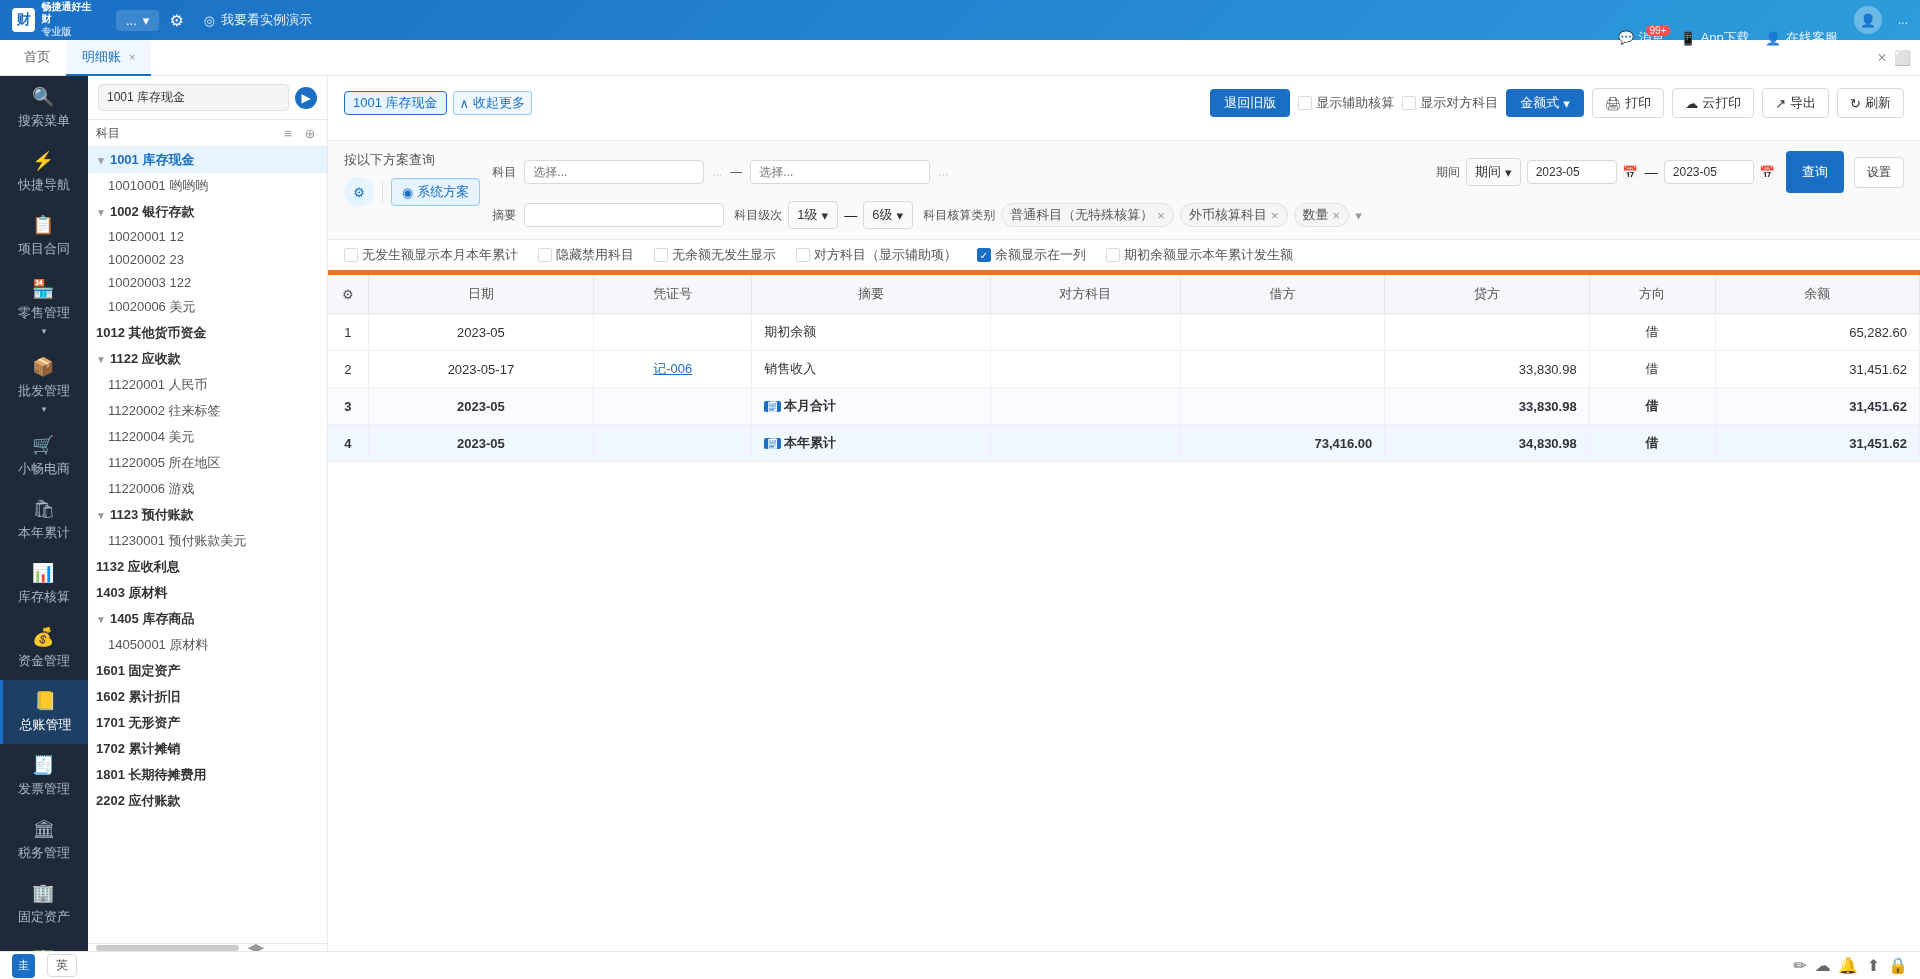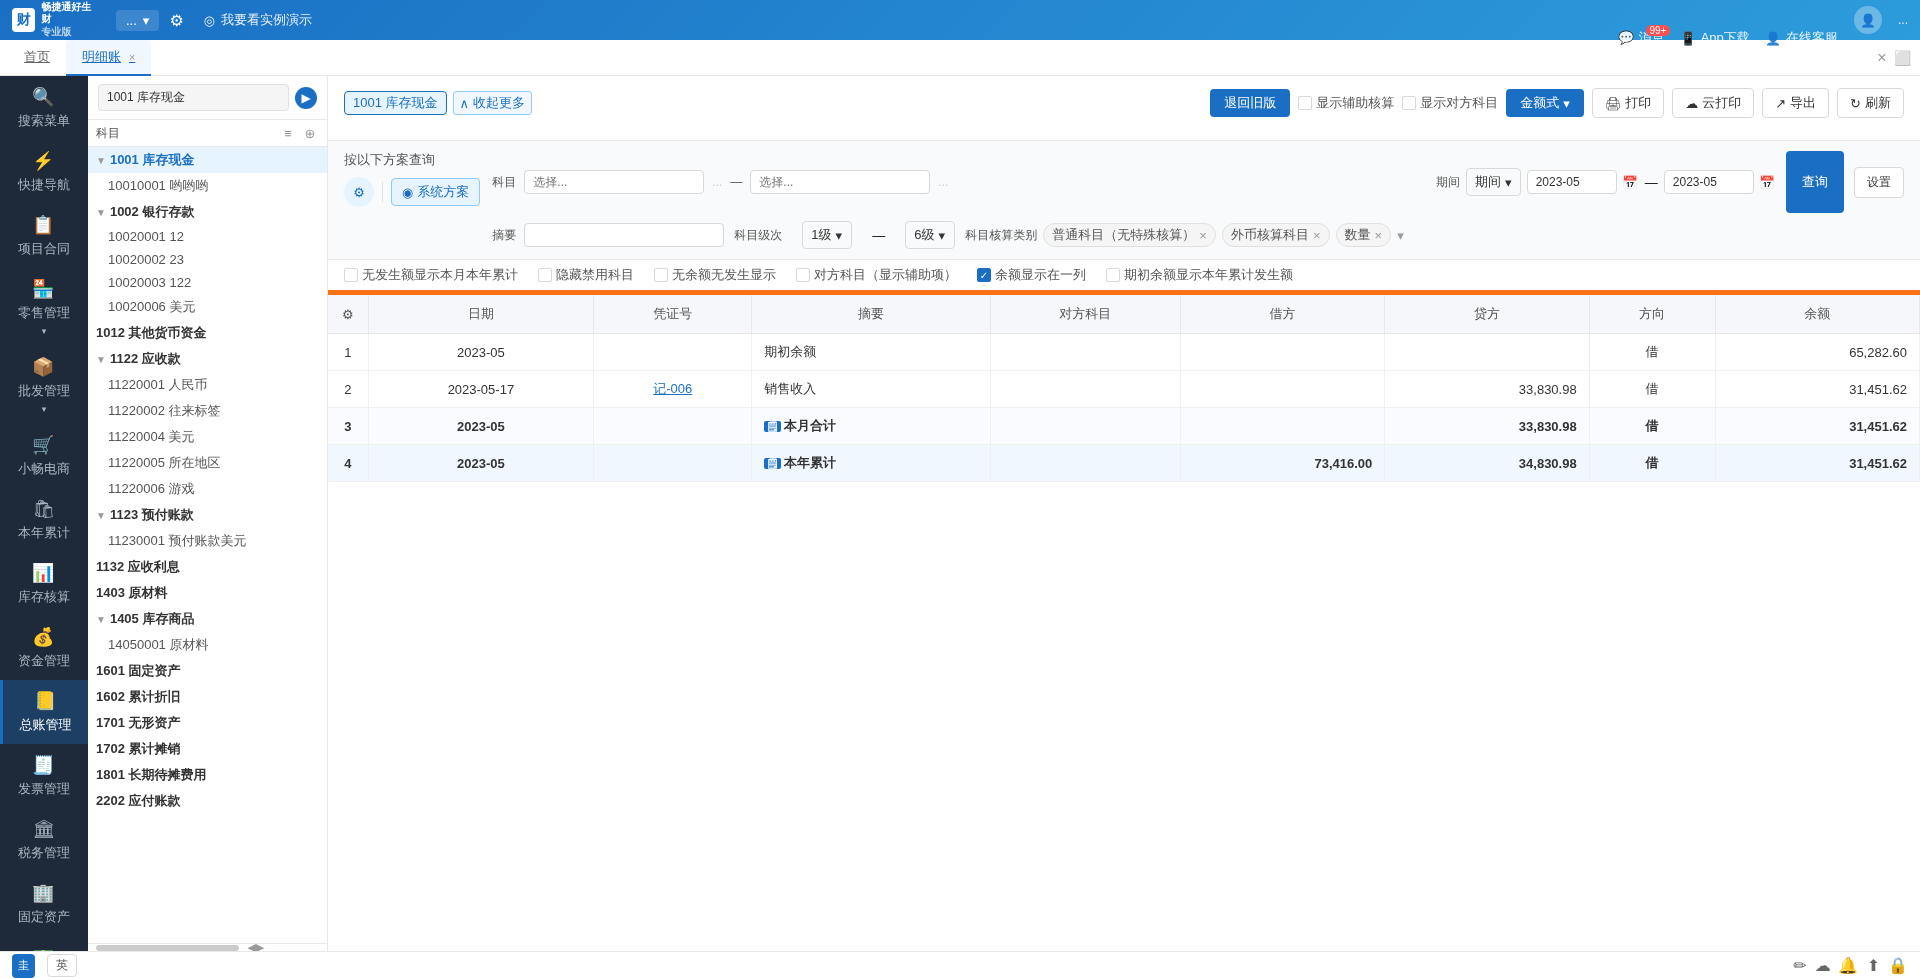--- a/index.html
+++ b/index.html
@@ -114,21 +114,20 @@
     .tab-item {
       height: 36px;
       padding: 0 16px;
       display: flex;
       align-items: center;
       gap: 6px;
       cursor: pointer;
       font-size: 13px;
       border-bottom: 2px solid transparent;
       color: #666;
-      text-decoration: underline;
     }
     .tab-item.active {
       color: #1a6fc4;
       border-bottom: 2px solid #1a6fc4;
       background: #f0f7ff;
       border-radius: 4px 4px 0 0;
     }
     .tab-close {
       font-size: 11px;
       color: #999;
@@ -450,37 +449,37 @@
       padding: 4px 8px;
       font-size: 12px;
       color: #333;
       min-width: 90px;
     }
     .btn-query {
       background: #1a6fc4;
       color: white;
       border: none;
       border-radius: 4px;
-      padding: 22px 16px;
+      padding: 12px 16px;
       cursor: pointer;
       font-size: 13px;
     }
     .btn-settings {
       background: white;
       color: #333;
       border: 1px solid #d9d9d9;
       border-radius: 4px;
       padding: 6px 12px;
       cursor: pointer;
       font-size: 12px;
     }
     .subject-level {
       display: flex;
       align-items: center;
-      gap: 20px;
+      gap: 6px;
       font-size: 12px;
     }
     .level-select {
       border: 1px solid #d9d9d9;
       border-radius: 4px;
       padding: 4px 8px;
       font-size: 12px;
       color: #333;
       display: flex;
       align-items: center;

